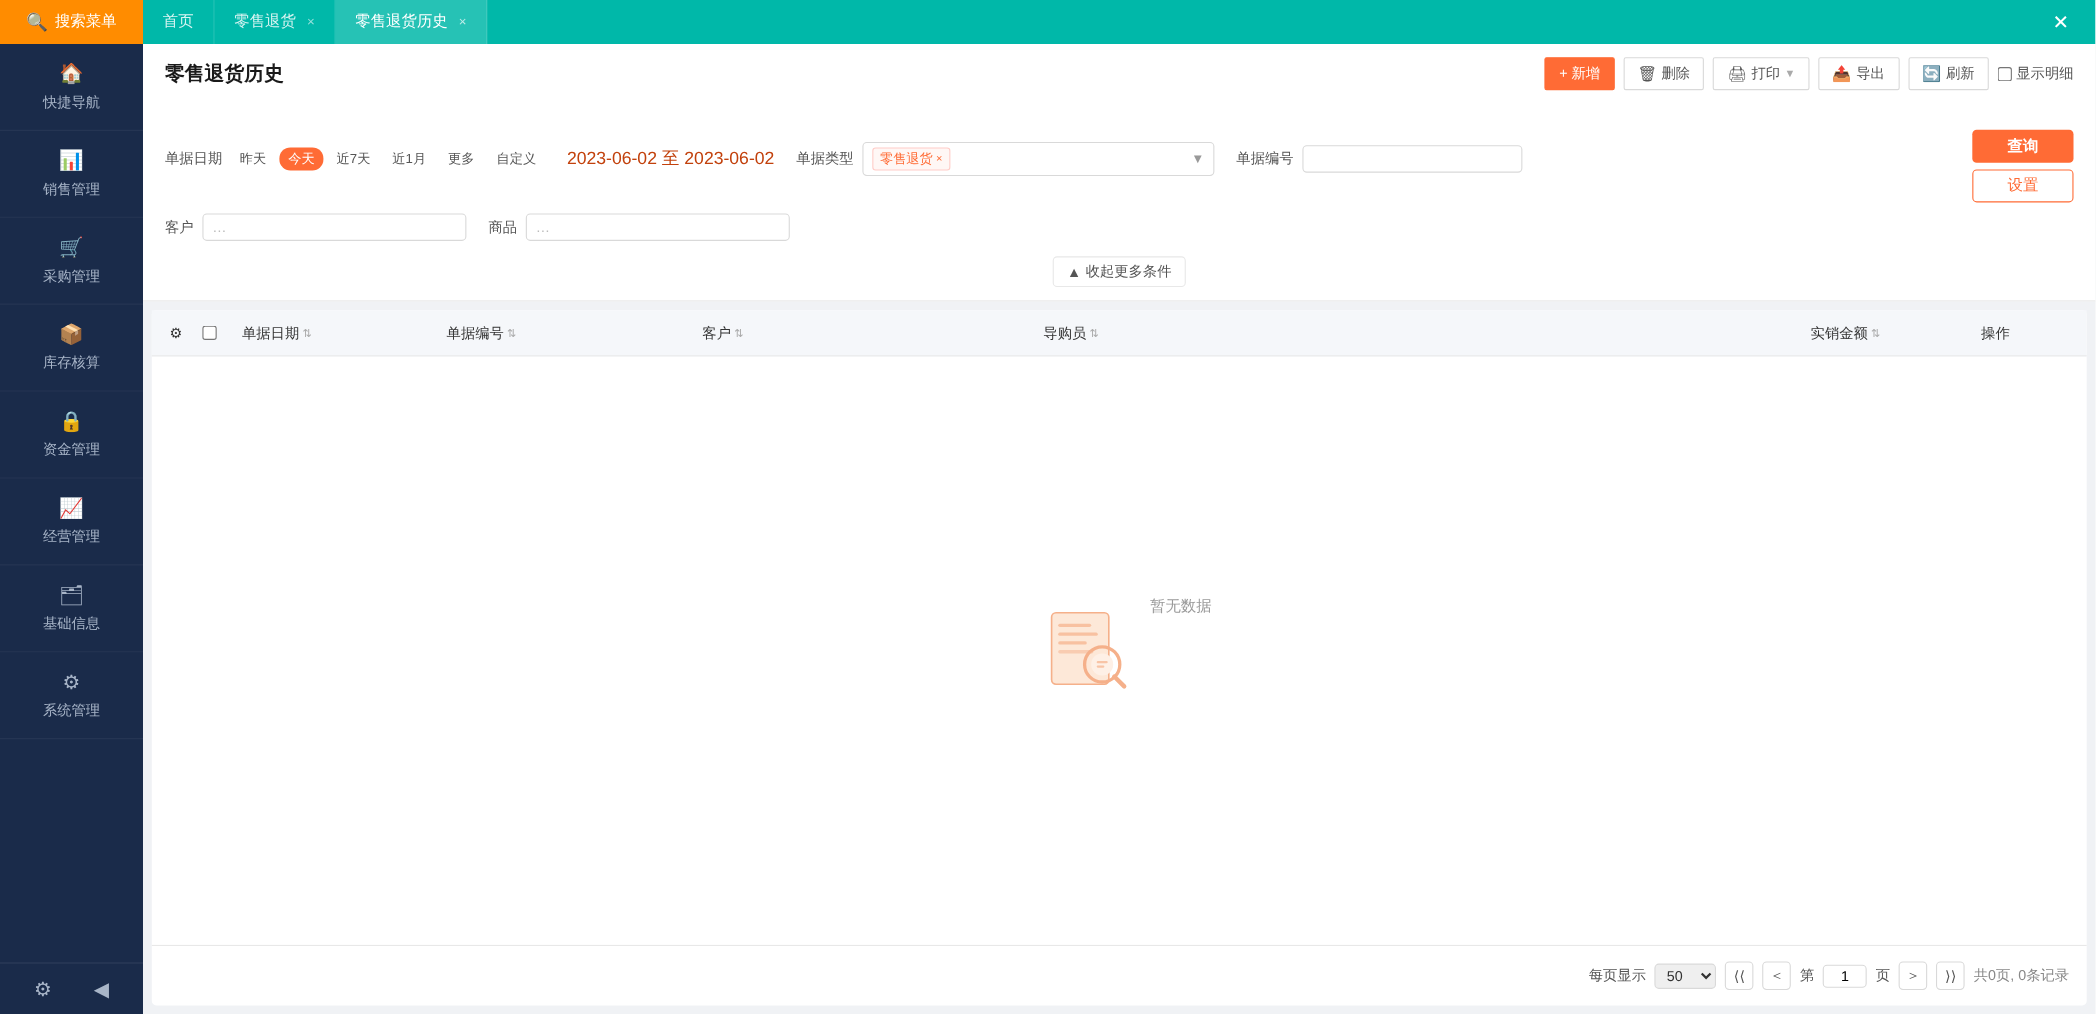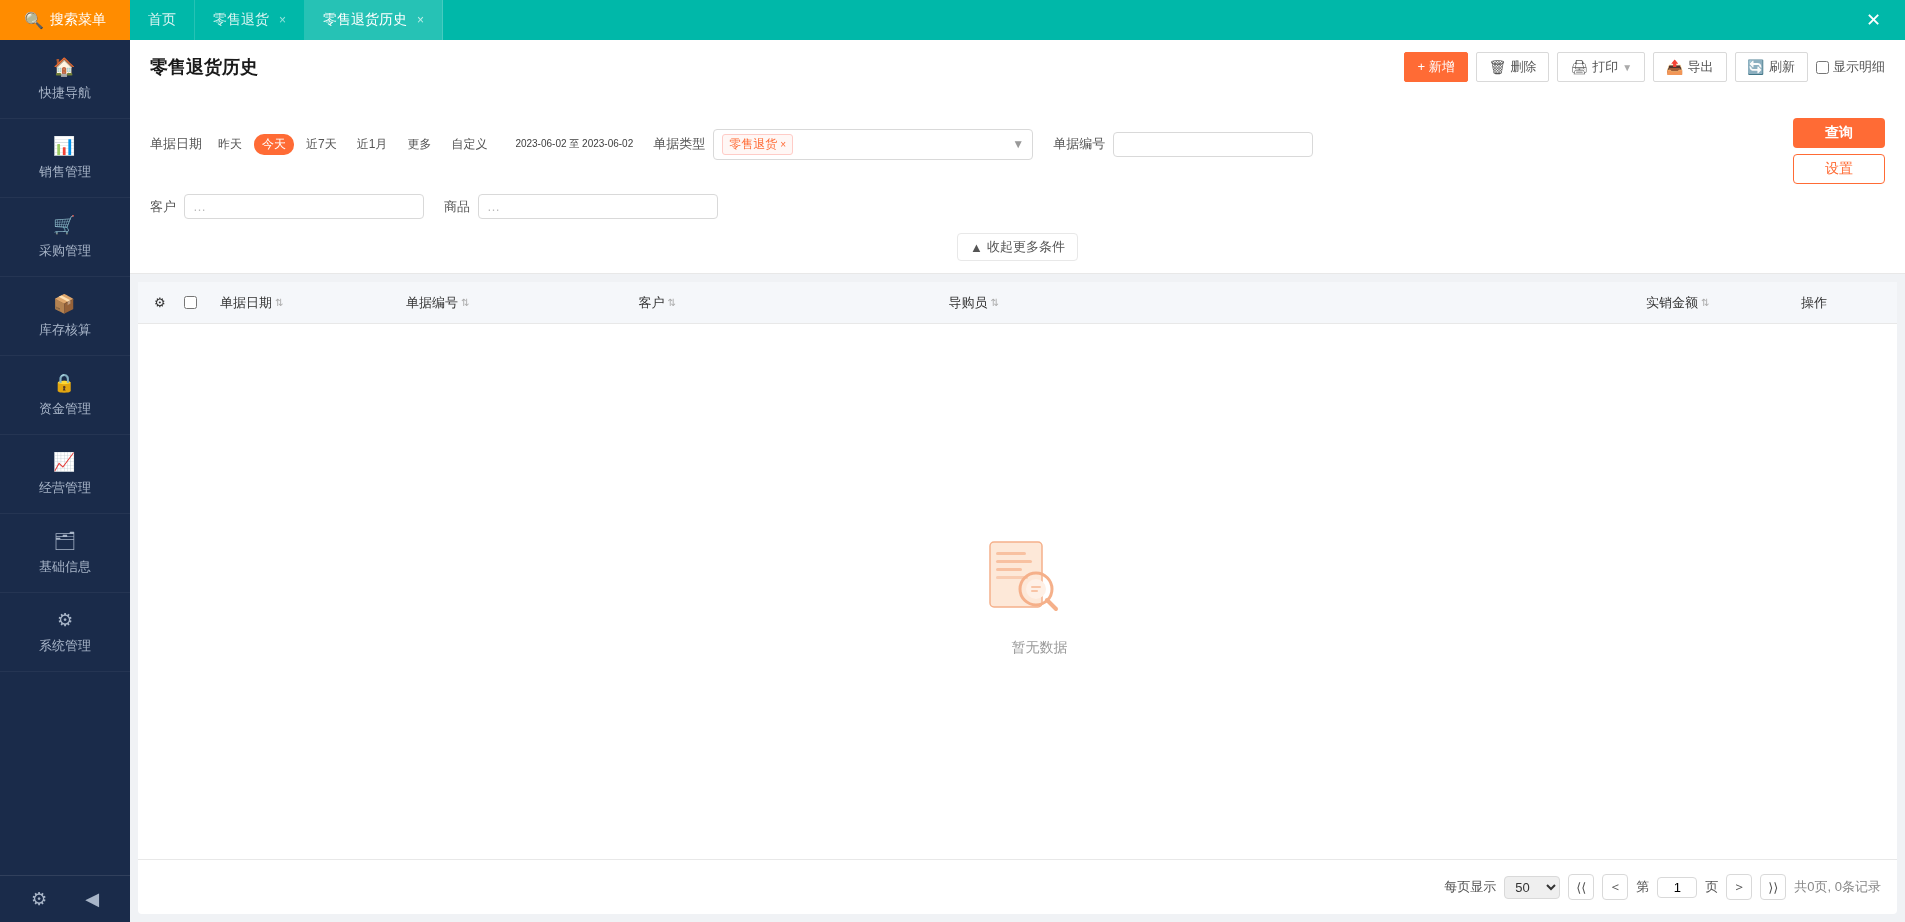--- a/index.html
+++ b/index.html
@@ -80,21 +80,21 @@
     .filter-area { padding: 12px 0 0 0; }
     .filter-row { display: flex; align-items: center; gap: 20px; padding-bottom: 10px; flex-wrap: wrap; }
     .filter-item { display: flex; align-items: center; gap: 8px; }
     .filter-label { font-size: 13px; color: #555; white-space: nowrap; }
     .date-shortcuts { display: flex; align-items: center; gap: 4px; }
     .date-shortcut {
       padding: 2px 8px; font-size: 12px; cursor: pointer; color: #555;
       border-radius: 3px;
     }
     .date-shortcut.active { background: #ff6b35; color: white; border-radius: 10px; }
-    .date-range { font-size: 10px; color: #404040; }
+    .date-range { font-size: 16px; color: #c2410c; }
     .filter-select-wrap {
       border: 1px solid #d9d9d9; border-radius: 4px;
       font-size: 13px; color: #333; background: white; cursor: pointer;
       min-width: 320px; display: flex; align-items: center; padding: 4px 8px;
       gap: 6px;
     }
     .select-tag {
       background: #fff7f5; border: 1px solid #ffccc7; border-radius: 3px;
       padding: 1px 6px; font-size: 12px; color: #ff6b35; display: flex; align-items: center; gap: 3px;
     }
@@ -152,21 +152,21 @@
     .th-checkbox { width: 36px; }
     .th-date { flex: 1.2; }
     .th-billno { flex: 1.5; }
     .th-customer { flex: 2; }
     .th-guide { flex: 1.5; }
     .th-spacer { flex: 3; }
     .th-amount { flex: 1; text-align: right; }
     .th-action { width: 80px; text-align: center; justify-content: flex-start; }
 
     .table-body { flex: 1; display: flex; align-items: center; justify-content: center; flex-direction: column; }
-    .empty-state { display: flex; flex-direction: column; align-items: flex-end; gap: 12px; }
+    .empty-state { display: flex; align-items: flex-start; gap: 12px; }
     .empty-icon {
       width: 100px; height: 100px;
       display: flex; align-items: center; justify-content: center;
     }
     .empty-text { font-size: 14px; color: #999; }
 
     
     .pagination {
       border-top: 1px solid #e8e8e8; padding: 14px 16px;
       display: flex; align-items: center; justify-content: flex-end; gap: 8px;

